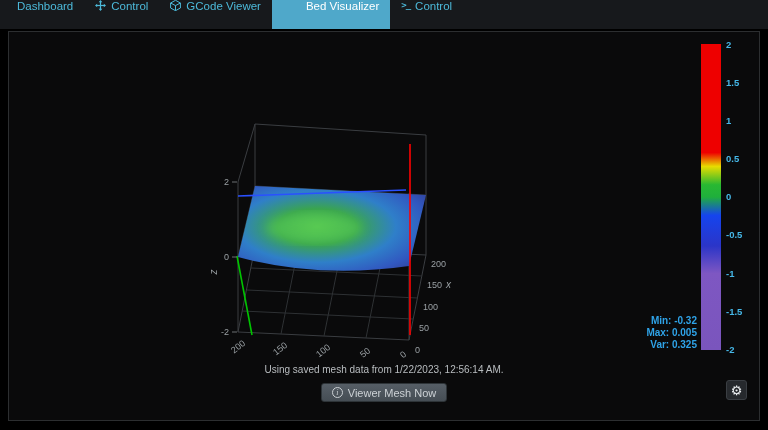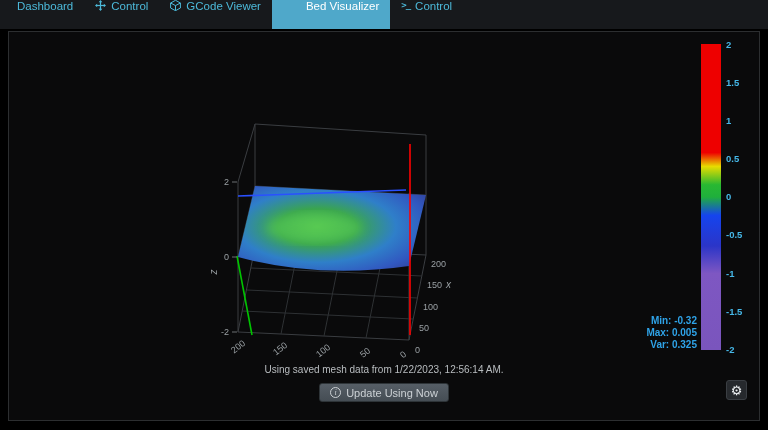--- a/index.html
+++ b/index.html
@@ -183,21 +183,21 @@
       <text x="688" y="304">Max: 0.005</text>
       <text x="688" y="316">Var: 0.325</text>
     </g>
   </svg>
 
   <div class="status">Using saved mesh data from 1/22/2023, 12:56:14 AM.</div>
 
   <div class="btn-row">
     <button class="update-btn">
       <span class="info-circle">i</span>
-      <span>Update Using Now</span>
+      <span>Viewer Mesh Now</span>
     </button>
   </div>
 
   <button class="gear-btn">
     <span>⚙</span>
   </button>
 
 </main>
 
 </body></html>

